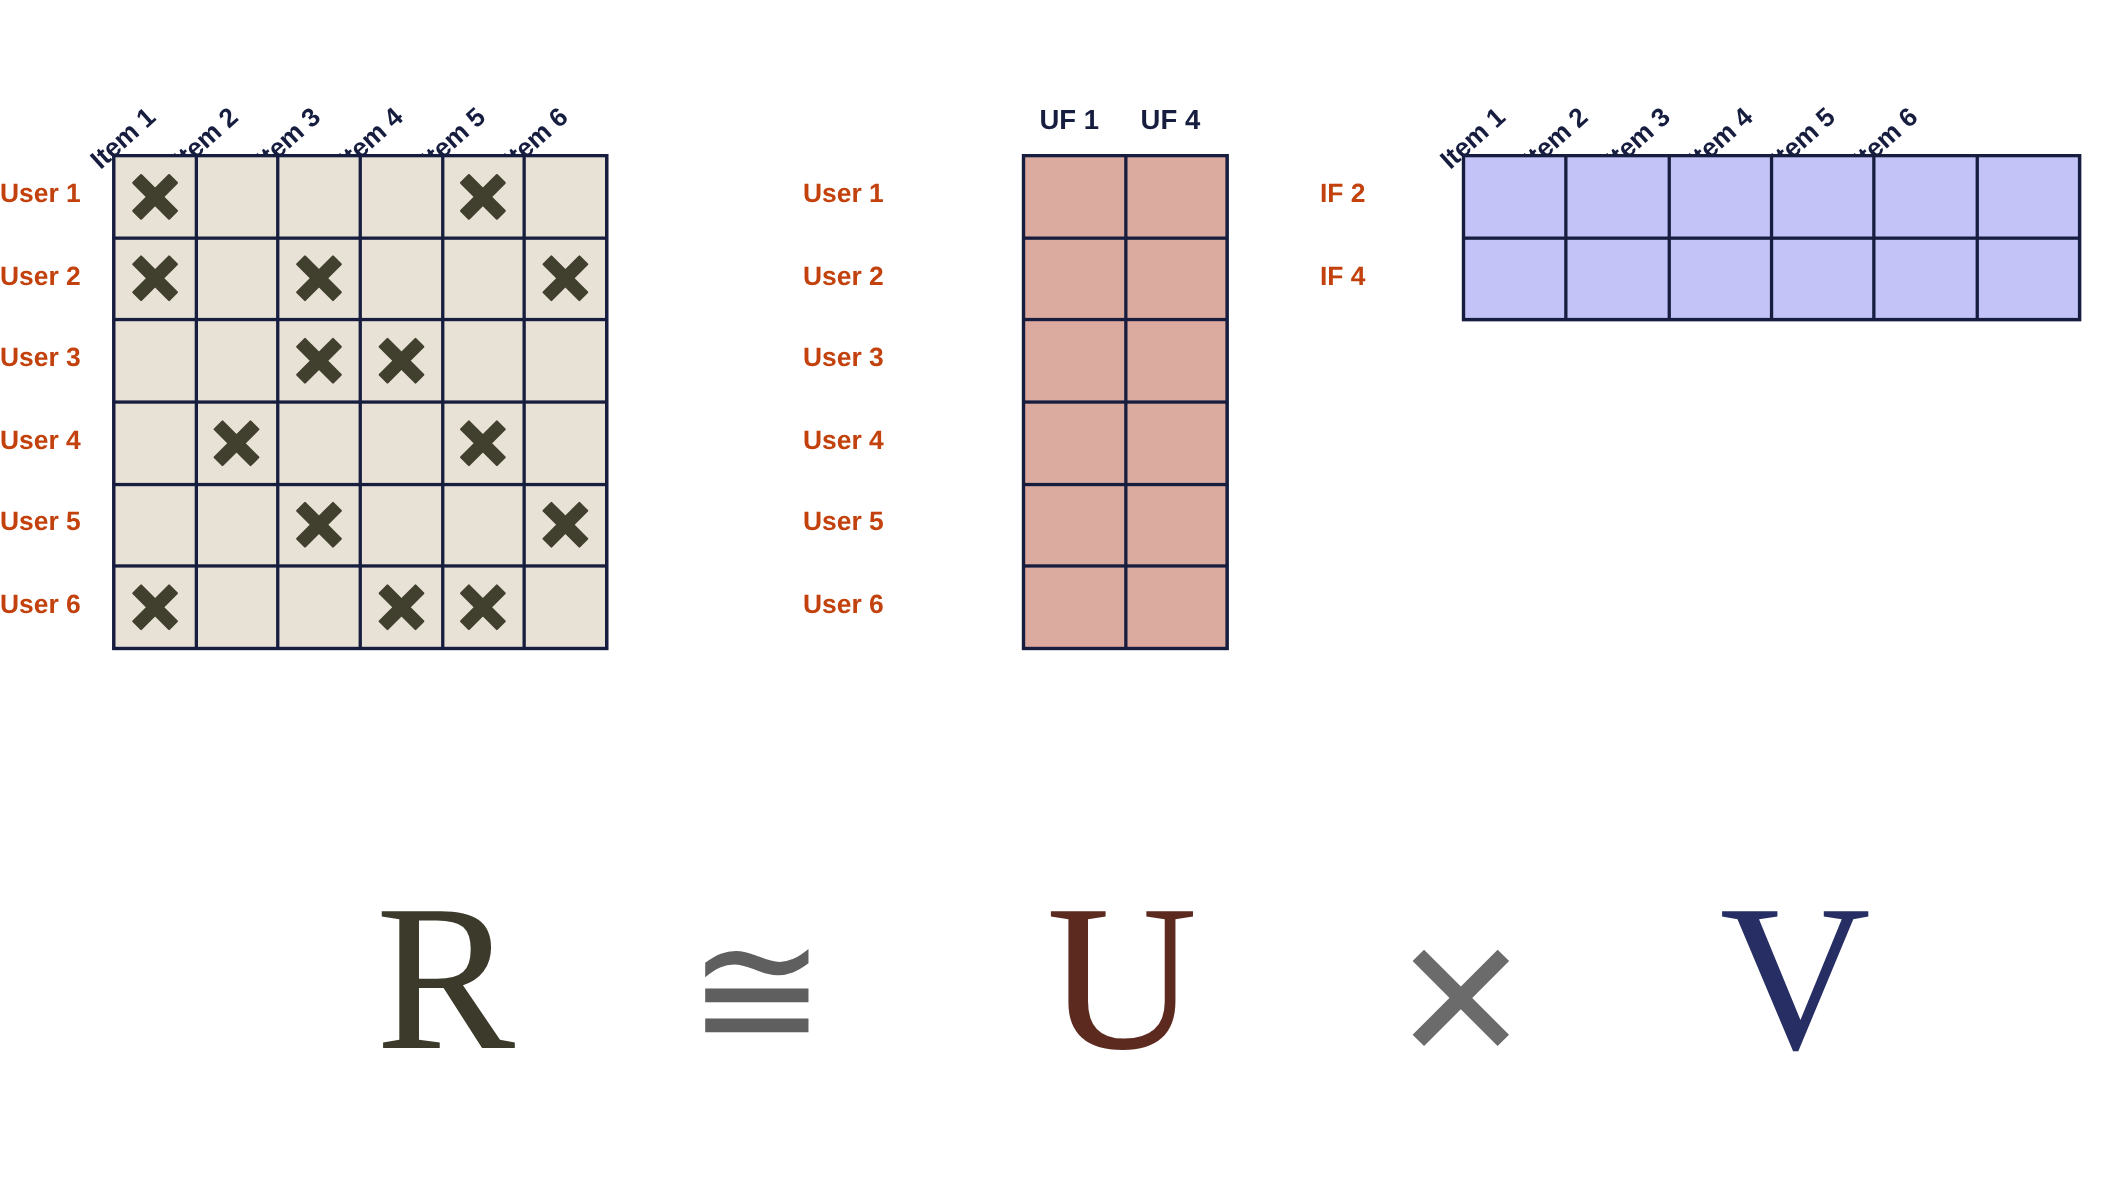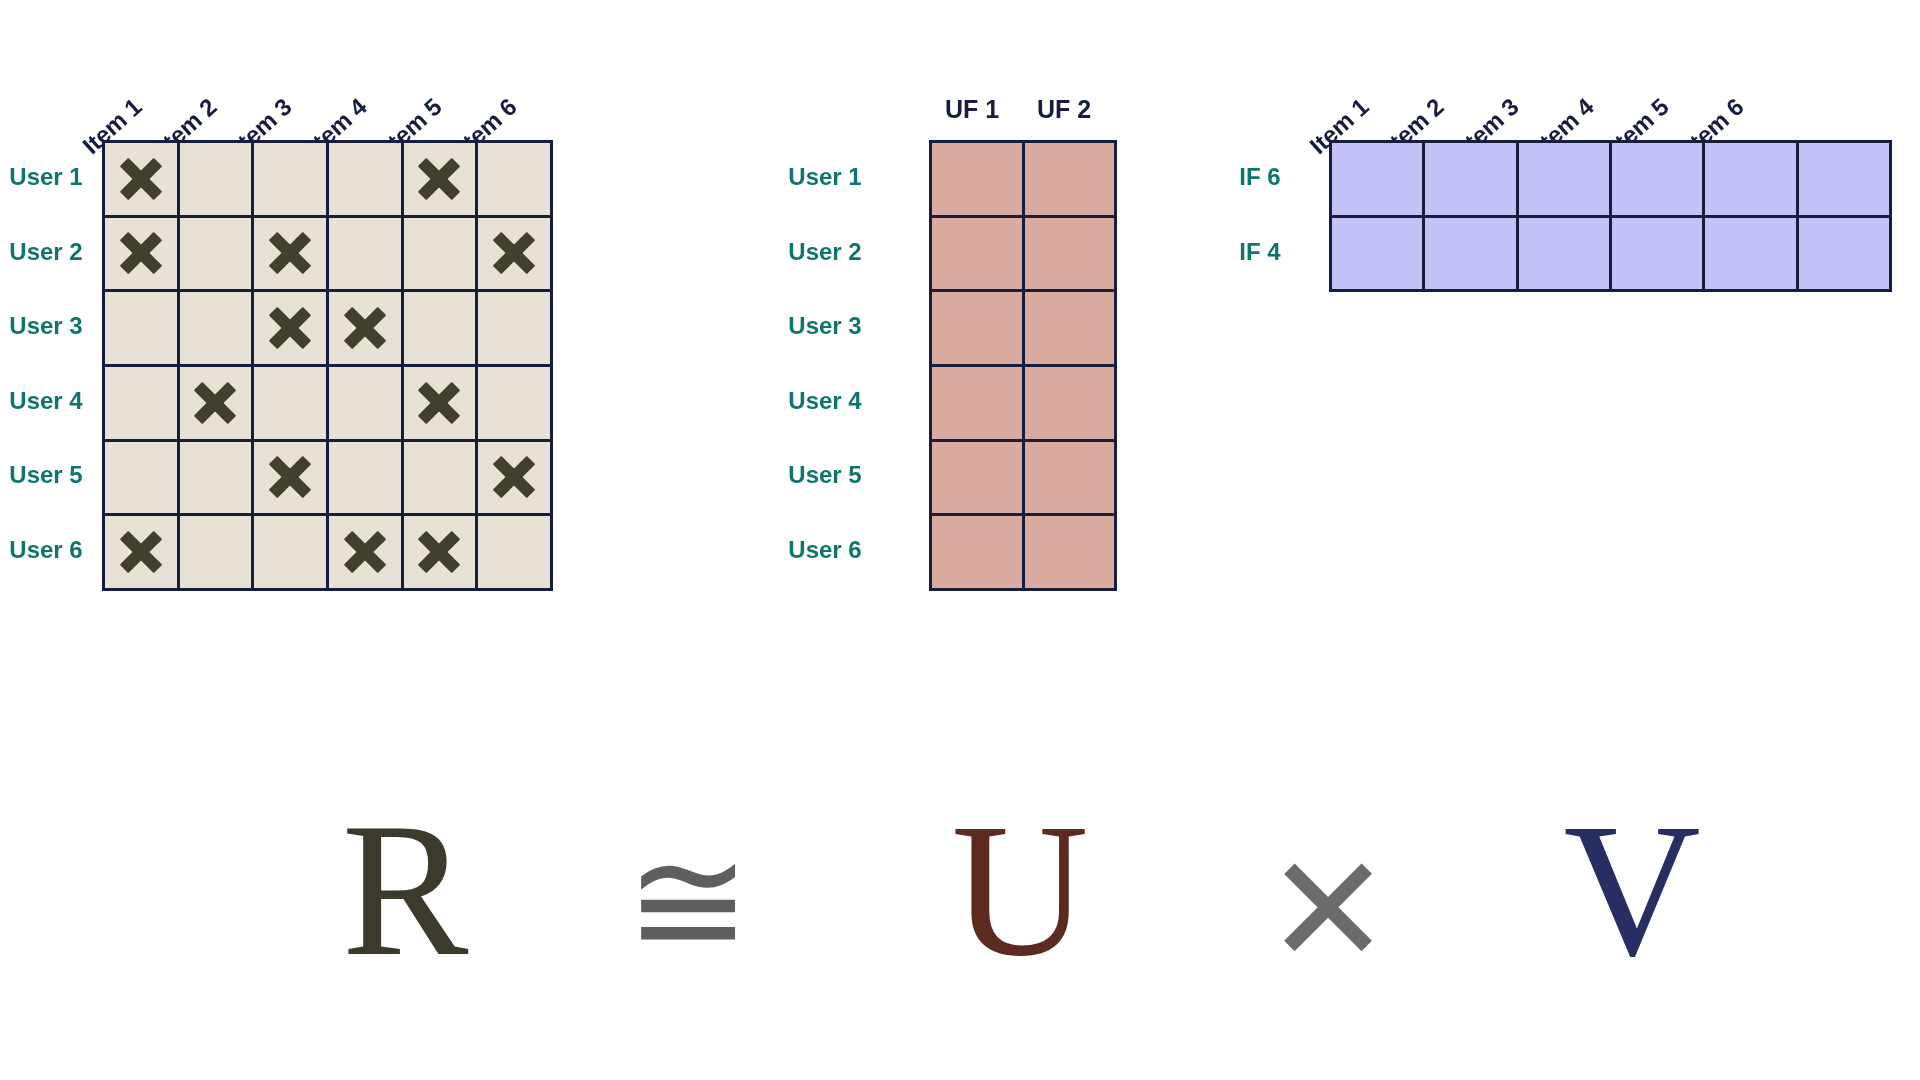--- a/index.html
+++ b/index.html
@@ -62,25 +62,25 @@
     height: 12px;
     background: #413f2e;
     border-radius: 1px;
   }
   .xmark i.a { transform: translate(-50%,-50%) rotate(45deg); }
   .xmark i.b { transform: translate(-50%,-50%) rotate(-45deg); }
 
   
   .row-label {
     position: absolute;
-    color: #0f766e;
+    color: #c2410c;
     font-weight: bold;
     font-size: 24px;
     white-space: nowrap;
-    text-align: center;
+    text-align: left;
     transform: translateY(-50%);
   }
   .diag-label {
     position: absolute;
     color: #161d3f;
     font-weight: bold;
     font-size: 24px;
     white-space: nowrap;
     transform-origin: left bottom;
     transform: rotate(-42deg);
@@ -245,21 +245,21 @@
             <i class="b"></i>
           </span>
         </div>
         <div class="cell cell-r"></div>
       </div>
   </div>
 
   <div class="matrix-block">
 
     <div class="col-label" style="left:972px;  top:95px;">UF 1</div>
-    <div class="col-label" style="left:1064px; top:95px;">UF 2</div>
+    <div class="col-label" style="left:1064px; top:95px;">UF 4</div>
 
     <div class="row-label" style="left:730px; width:190px; top:177px;">User 1</div>
     <div class="row-label" style="left:730px; width:190px; top:252px;">User 2</div>
     <div class="row-label" style="left:730px; width:190px; top:326px;">User 3</div>
     <div class="row-label" style="left:730px; width:190px; top:401px;">User 4</div>
     <div class="row-label" style="left:730px; width:190px; top:475px;">User 5</div>
     <div class="row-label" style="left:730px; width:190px; top:550px;">User 6</div>
 
     <div class="grid" id="u-grid" style="left:929px; top:140px; width:188px; height:451px;
                 grid-template-columns:repeat(2,1fr); grid-template-rows:repeat(6,1fr);">
@@ -280,21 +280,21 @@
 
   <div class="matrix-block">
 
     <div class="diag-label" style="left:1323px; top:132px;">Item 1</div>
     <div class="diag-label" style="left:1398px; top:132px;">Item 2</div>
     <div class="diag-label" style="left:1473px; top:132px;">Item 3</div>
     <div class="diag-label" style="left:1548px; top:132px;">Item 4</div>
     <div class="diag-label" style="left:1623px; top:132px;">Item 5</div>
     <div class="diag-label" style="left:1698px; top:132px;">Item 6</div>
 
-    <div class="row-label" style="left:1200px; width:120px; top:177px;">IF 6</div>
+    <div class="row-label" style="left:1200px; width:120px; top:177px;">IF 2</div>
     <div class="row-label" style="left:1200px; width:120px; top:252px;">IF 4</div>
 
     <div class="grid" id="v-grid" style="left:1329px; top:140px; width:563px; height:152px;
                 grid-template-columns:repeat(6,1fr); grid-template-rows:repeat(2,1fr);">
         <div class="cell cell-v"></div>
         <div class="cell cell-v"></div>
         <div class="cell cell-v"></div>
         <div class="cell cell-v"></div>
         <div class="cell cell-v"></div>
         <div class="cell cell-v"></div>

